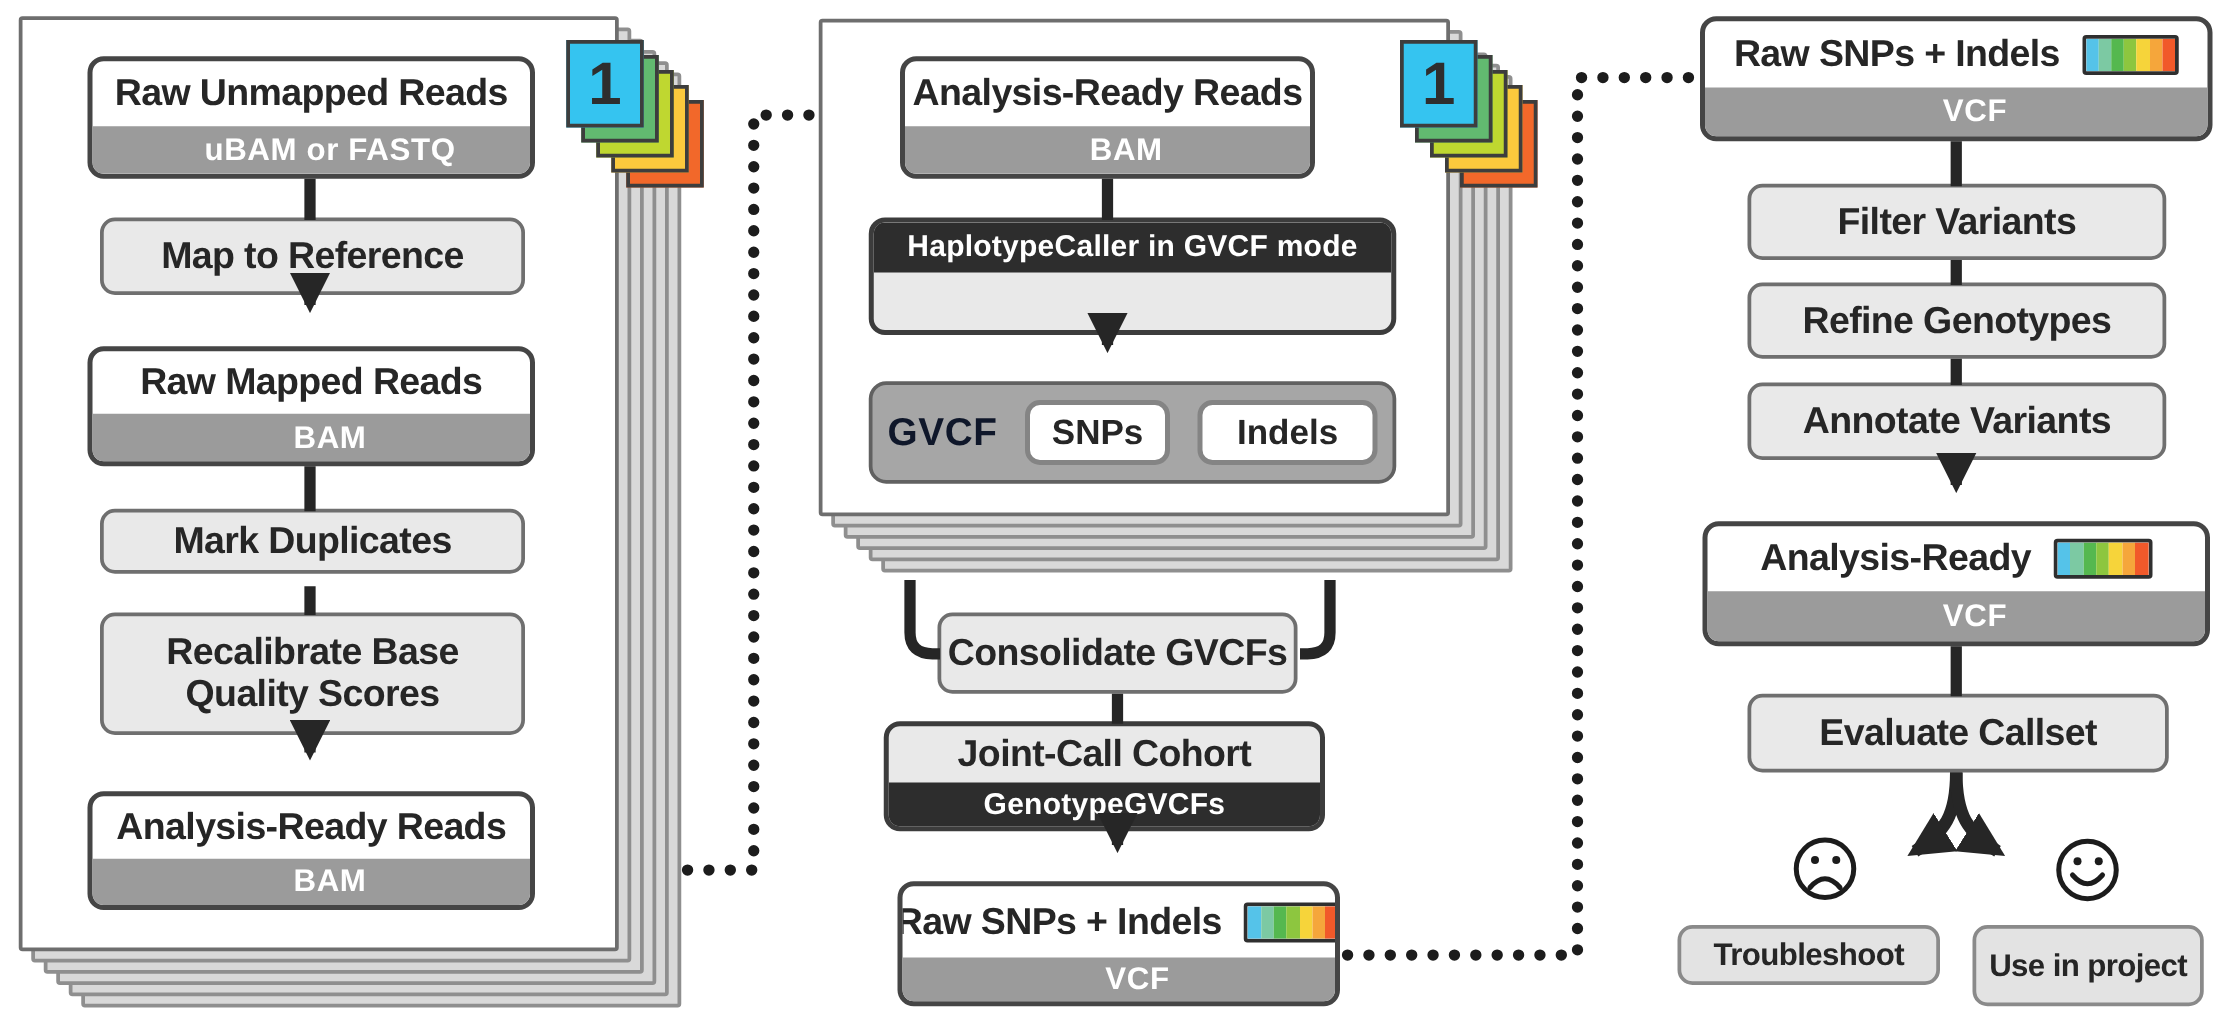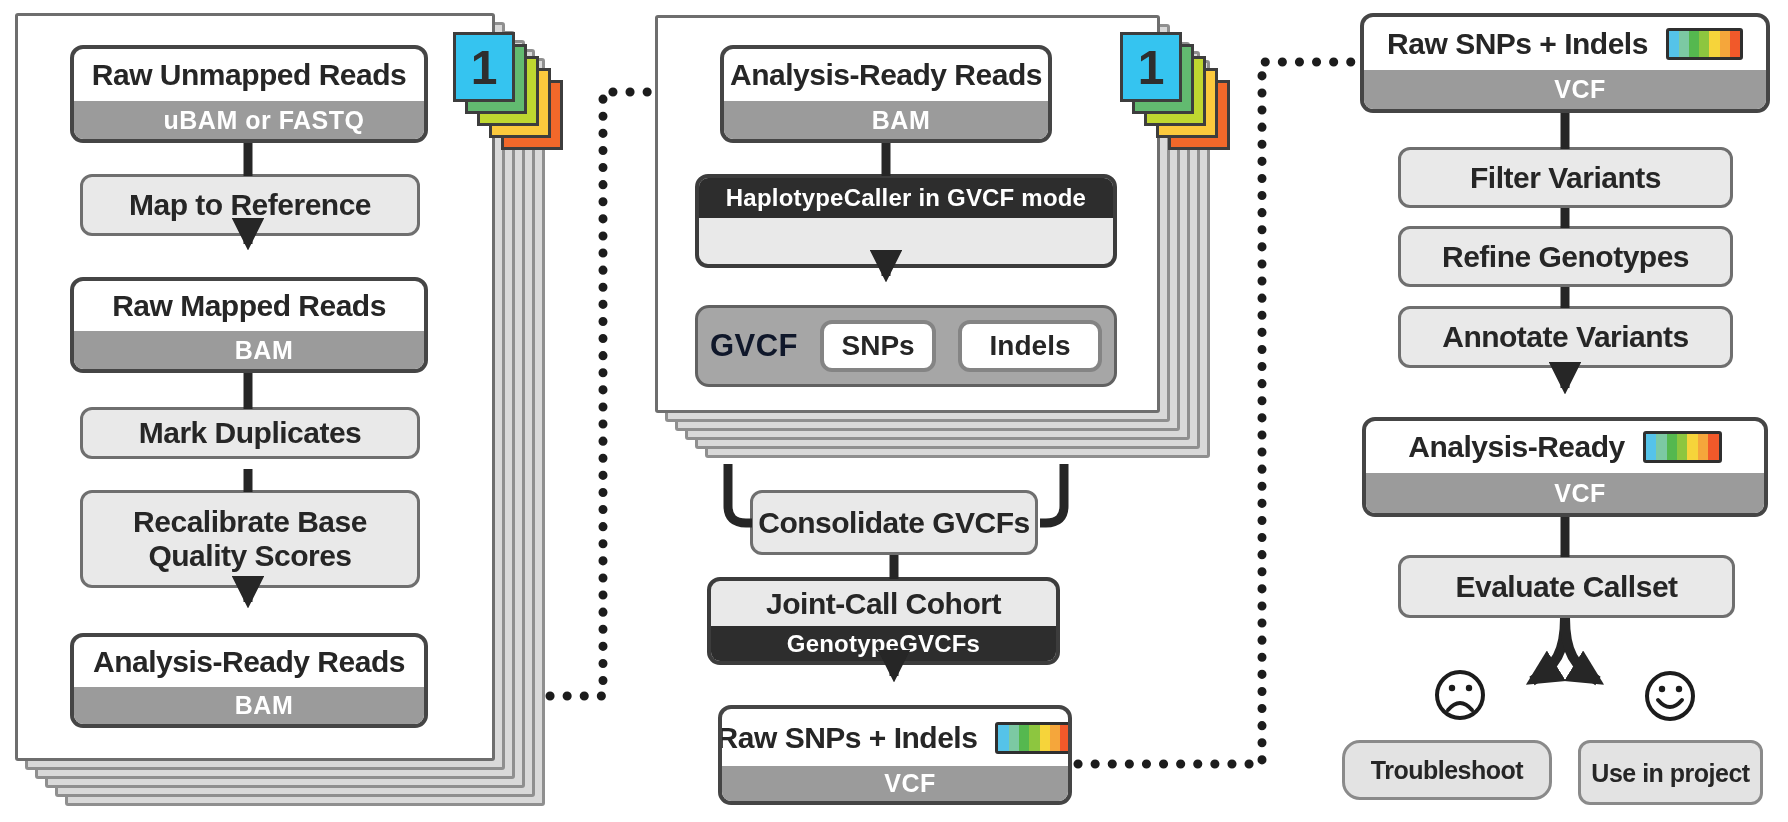--- a/index.html
+++ b/index.html
@@ -309,21 +309,21 @@
           <i style="background: rgb(241, 89, 42);"></i>
         </span>
     </div>
     <div class="io-bar" style="height:40px;">VCF</div>
   </div>
 
   <div class="proc" style="left:1398px;top:555px;width:337px;height:63px;">
     <span>Evaluate Callset</span>
   </div>
 
-  <div class="proc small" style="left:1342px;top:740px;width:210px;height:60px;border-radius:18px;">
+  <div class="proc small" style="left:1342px;top:740px;width:210px;height:48px;">
     <span>Troubleshoot</span>
   </div>
 
   <div class="proc small" style="left:1578px;top:740px;width:185px;height:65px;">
     <span>Use in project</span>
   </div>
 
   <svg class="overlay" width="1788" height="822" viewBox="0 0 1788 822">
     <defs>
       <marker id="ah" viewBox="0 0 10 10" refX="8" refY="5" markerWidth="3.6" markerHeight="3.6" orient="auto">

